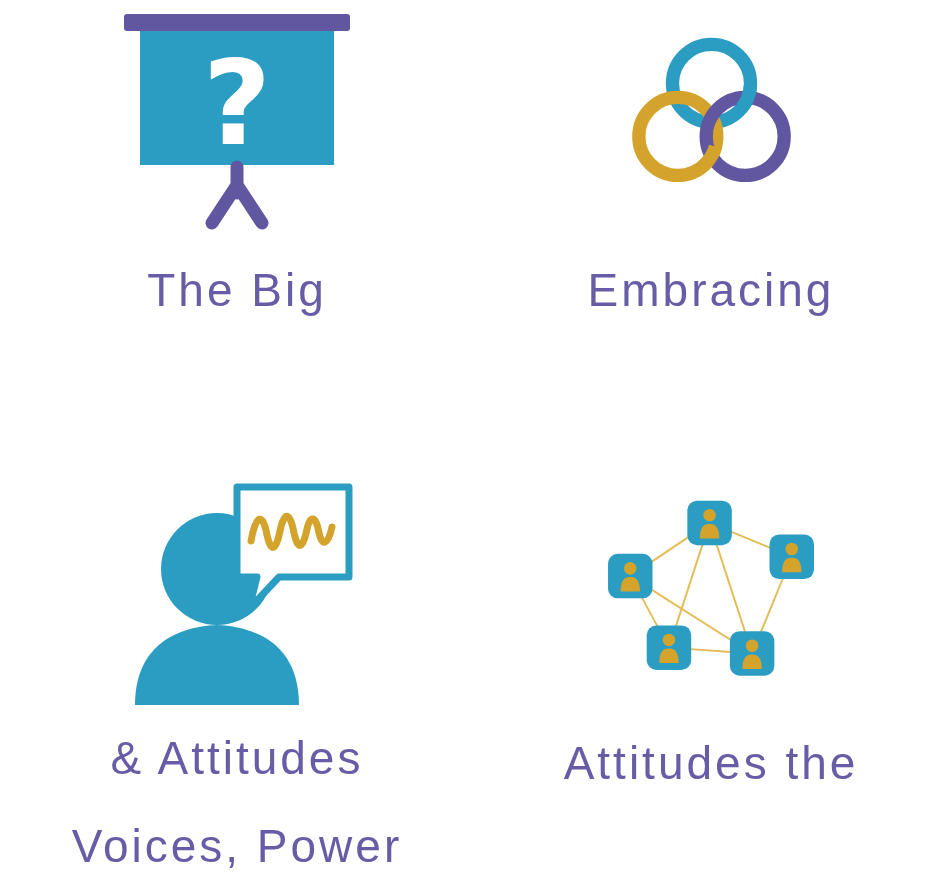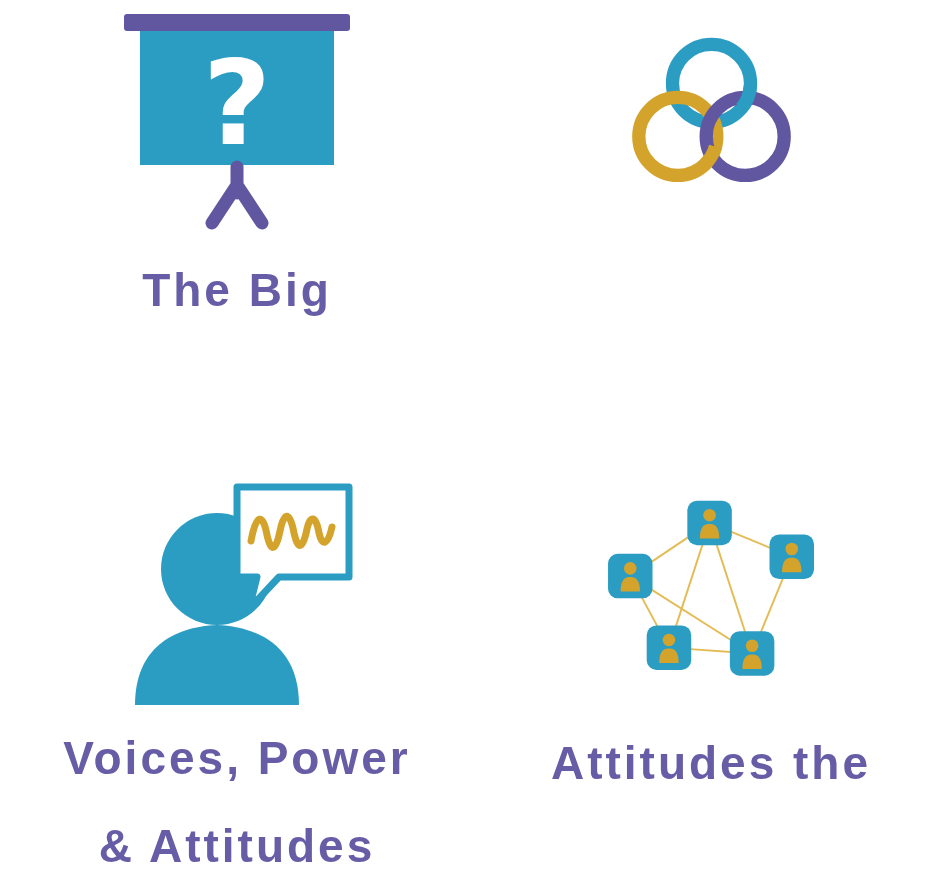--- a/index.html
+++ b/index.html
@@ -9,21 +9,21 @@
   * { margin:0; padding:0; box-sizing:border-box; }
   body {
     width:948px; height:890px; background:var(--background);
     font-family:"Liberation Sans", sans-serif; overflow:hidden;
   }
   .grid { display:grid; width:948px; height:890px;
           grid-template-columns:474px 474px; grid-template-rows:445px 445px; }
   .cell { display:flex; flex-direction:column; align-items:center; }
   .icon-wrap { height:240px; display:flex; align-items:center; justify-content:center; }
   .row-bottom .icon-wrap { margin-top:28px; }
-  .label { text-align:center; color:var(--purple-text); font-weight:700;
+  .label { text-align:center; color:var(--purple-text); font-weight:400;
            font-size:46px; letter-spacing:3px; line-height:88px; margin-top:6px;
            white-space:nowrap; }
   .fill-teal   { fill:var(--teal); }
   .fill-gold   { fill:var(--gold); }
   .fill-purple { fill:var(--purple-icon); }
   .fill-white  { fill:#FFFFFF; }
   .stroke-teal   { stroke:var(--teal);   fill:none; }
   .stroke-gold   { stroke:var(--gold);   fill:none; }
   .stroke-purple { stroke:var(--purple-icon); fill:none; }
   .qmark { font-family:"DejaVu Sans", sans-serif; font-weight:700; font-size:118px; }
@@ -55,35 +55,36 @@
     <div class="icon-wrap">
       <svg width="195" height="185" viewBox="0 0 220 200">
         <circle class="stroke-teal" stroke-width="15" cx="110" cy="58" r="44"></circle>
         <circle class="stroke-gold" stroke-width="15" cx="72" cy="118" r="44"></circle>
         <circle class="stroke-purple" stroke-width="15" cx="148" cy="118" r="44"></circle>
         <path class="stroke-teal" stroke-width="15" d="M153.8 61.8 A44 44 0 0 1 143.7 86.3"></path>
         <path class="stroke-gold" stroke-width="15" d="M114.5 129.4 A44 44 0 0 1 101.4 150.7"></path>
       </svg>
     </div>
     <div class="label">
+      <div>Embracing</div>
     </div>
   </section>
 
   <section class="cell row-bottom">
     <div class="icon-wrap">
       <svg width="240" height="228" viewBox="0 0 240 228">
         <circle class="fill-teal" cx="100" cy="92" r="56"></circle>
         <path class="fill-teal" d="M18 228 C18 172 55 150 100 148 C145 150 182 172 182 228 Z"></path>
         <path class="bubble" d="M120 10 H232 V100 H162 L132 132 L140 100 H120 Z"></path>
         <path class="scribble" d="M134 64 C139 36 146 36 150 58 C154 76 159 74 163 54 C167 34 173 34 177 56 C181 74 186 72 190 52 C193 38 199 38 202 56 C205 70 211 68 215 50"></path>
       </svg>
     </div>
     <div class="label">
+      <div>&amp; Attitudes</div>
       <div>Voices, Power</div>
-      <div>&amp; Attitudes</div>
     </div>
   </section>
 
   <section class="cell row-bottom">
     <div class="icon-wrap">
       <svg width="225" height="205" viewBox="0 0 230 212">
         <g>
           <line class="net-edge" x1="113" y1="33" x2="31" y2="88"></line>
           <line class="net-edge" x1="113" y1="33" x2="198" y2="68"></line>
           <line class="net-edge" x1="113" y1="33" x2="71" y2="162"></line>

